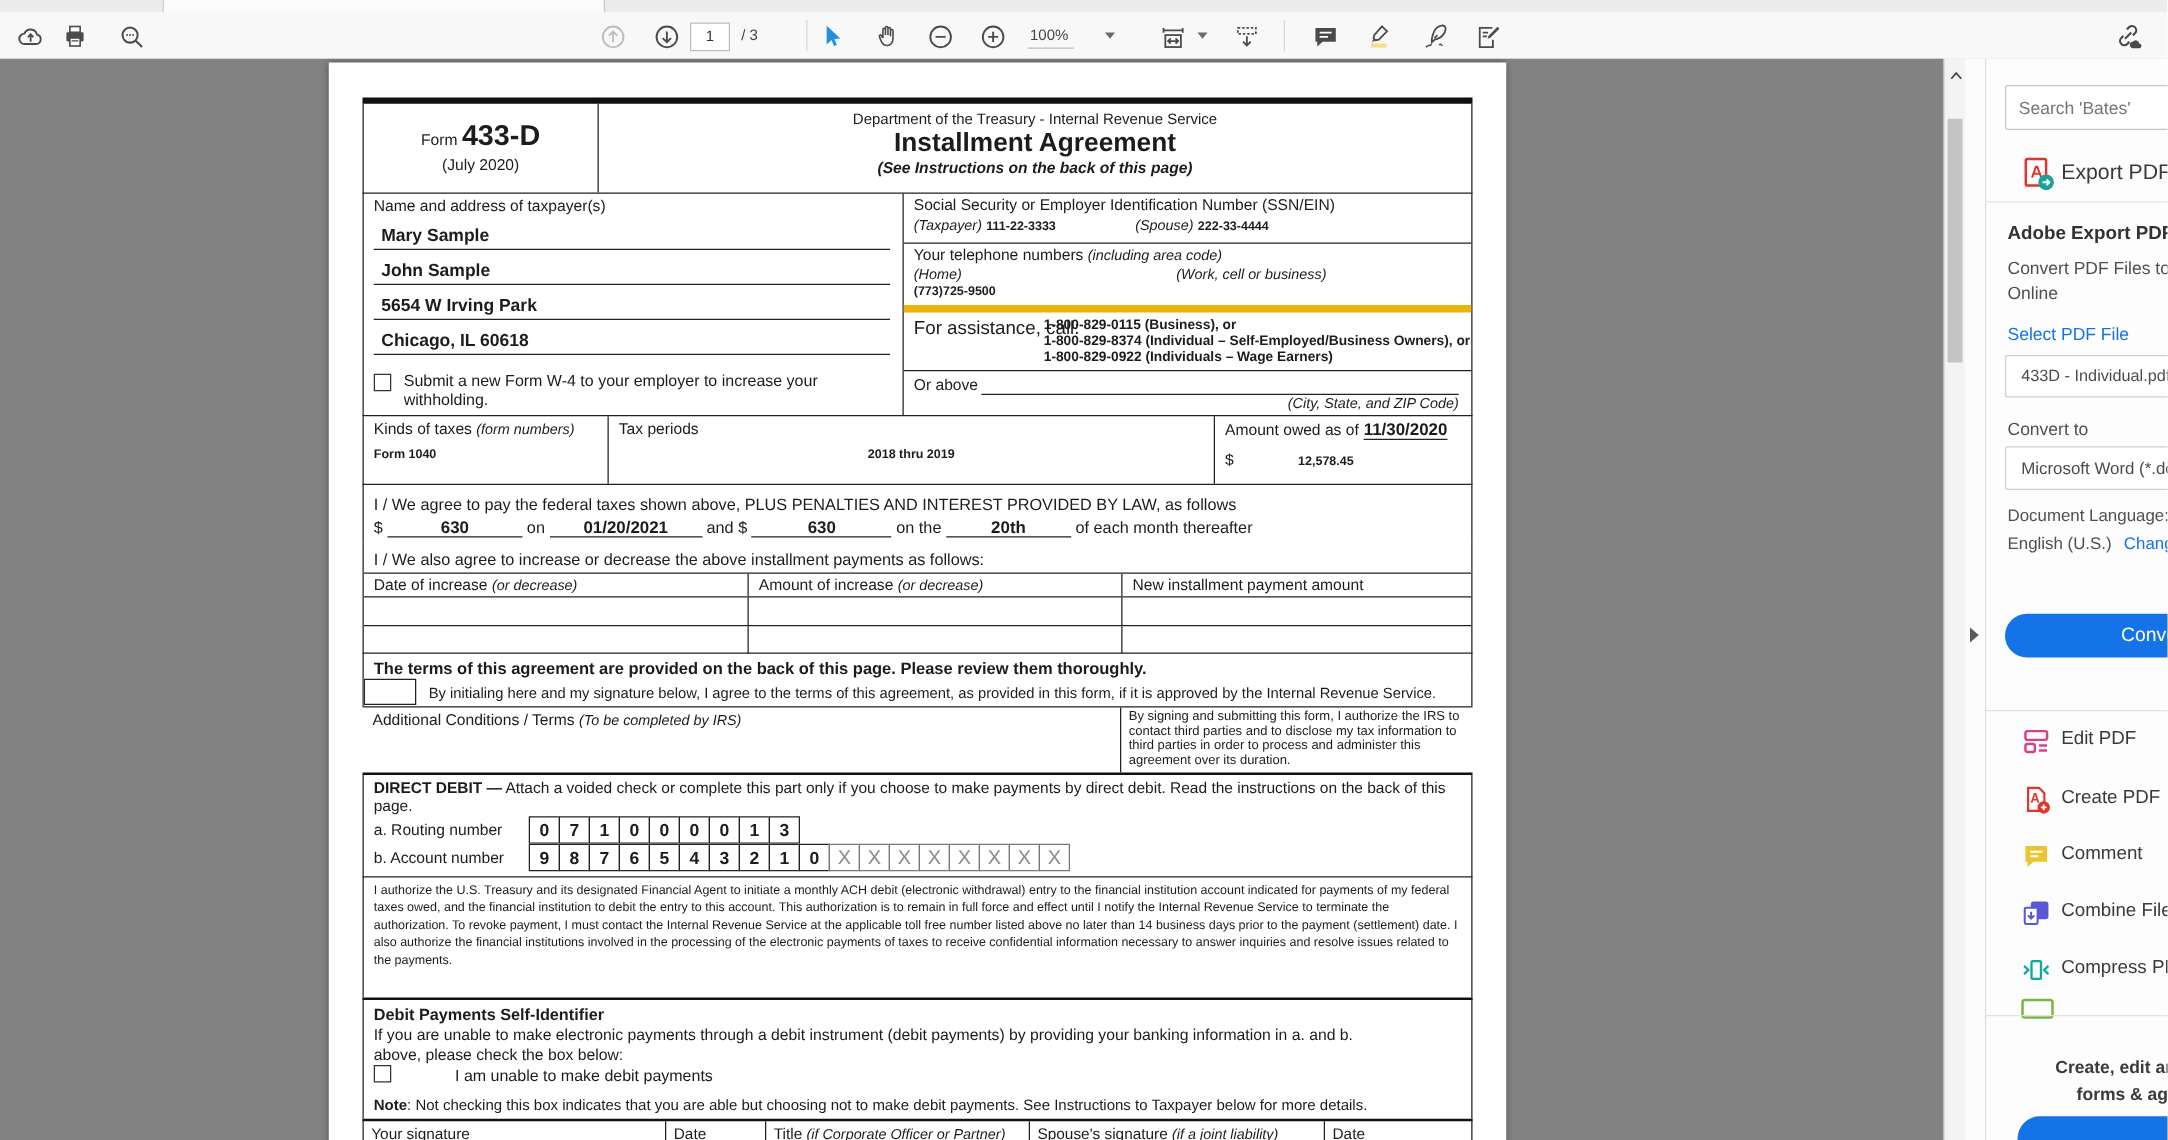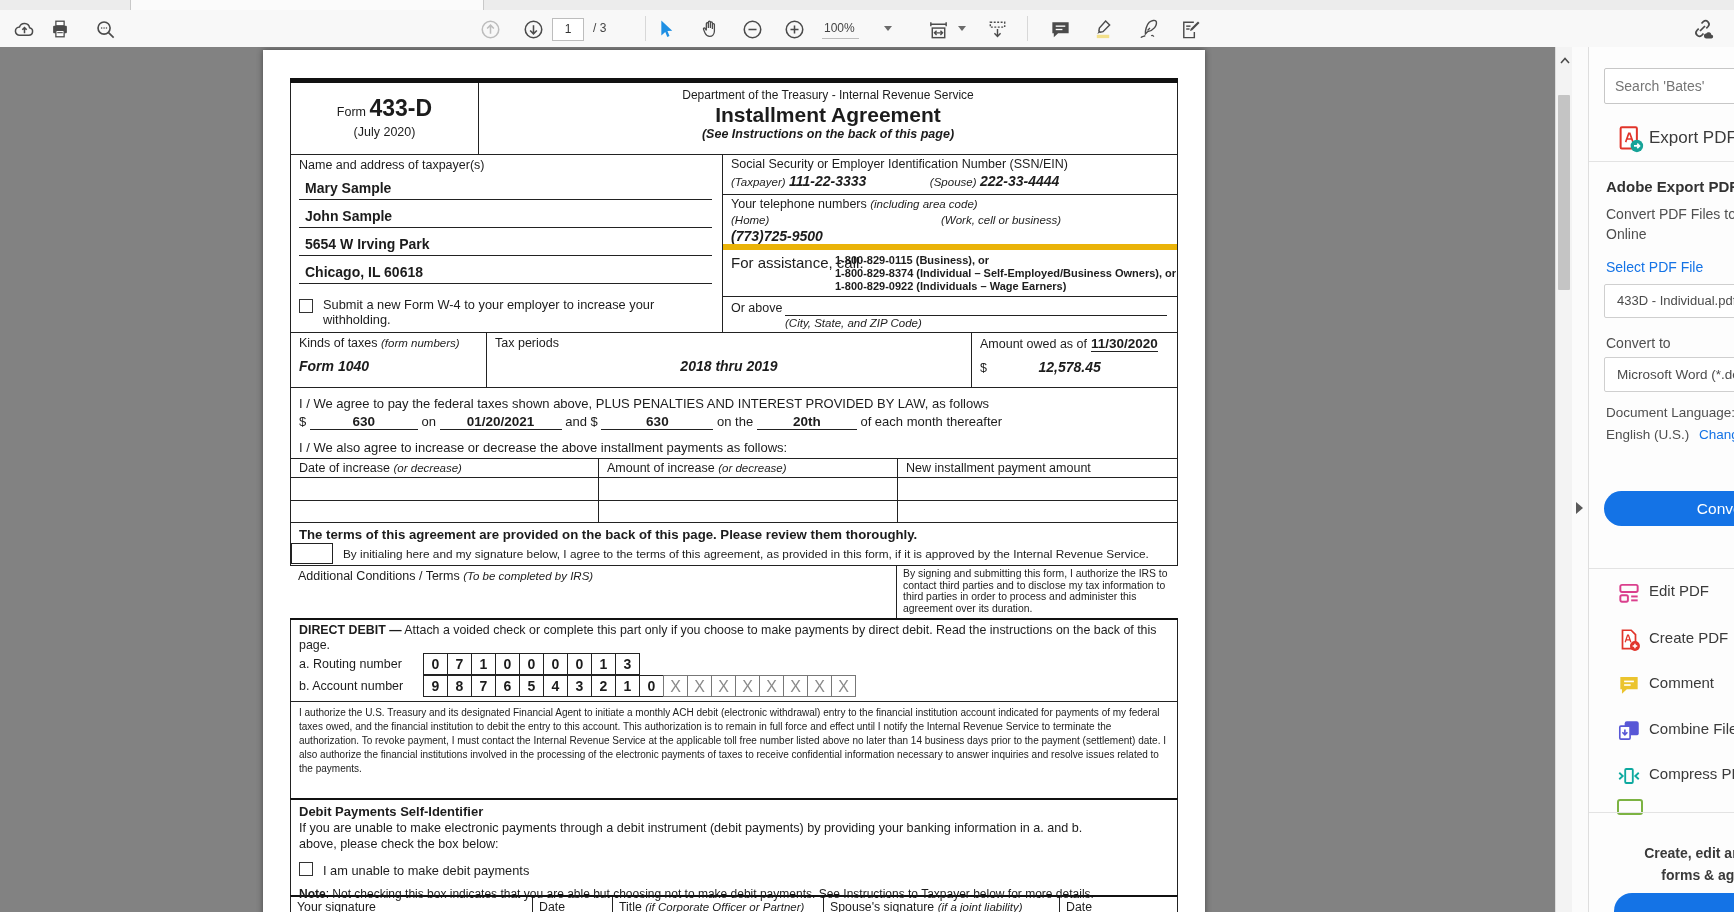--- a/index.html
+++ b/index.html
@@ -67,21 +67,21 @@
   .p-promo{position:absolute;left:0;top:795px;width:280px;text-align:center;font-size:14px;font-weight:bold;
       color:#3a3a3a;line-height:22px;white-space:nowrap;}
   .p-bluebtn{position:absolute;left:25px;top:846px;width:220px;height:36px;background:#1473e6;border-radius:18px;cursor:pointer;}
 
   
   .form{position:absolute;left:27px;top:28px;width:888px;font-size:12.5px;color:#1c1c1c;}
   .form *{box-sizing:border-box}
   .f-bar{height:5px;background:#111;}
   .f-side{border-left:1px solid #222;border-right:1px solid #222;}
   .it{font-style:italic;font-size:11.5px;}
-  .bv{font-weight:bold;font-size:14px;font-style:italic;}
+  .bv{font-weight:bold;font-size:10px;}
 
   .f-hdr{display:grid;grid-template-columns:188px 1fr;height:72px;border-bottom:1px solid #222;}
   .f-hdr .c1{border-right:1px solid #222;text-align:center;padding-top:12px;}
   .f-hdr .c1 .fn{font-size:23px;font-weight:bold;}
   .f-hdr .c1 .fl{font-size:12.5px;}
   .f-hdr .c1 .rev{font-size:12.5px;margin-top:3px;}
   .f-hdr .c2{text-align:center;padding-top:5px;}
   .f-hdr .c2 .agency{font-size:12px;}
   .f-hdr .c2 .title{font-size:21px;font-weight:bold;line-height:25px;}
   .f-hdr .c2 .sub{font-size:12.5px;font-weight:bold;font-style:italic;}
@@ -99,21 +99,21 @@
   .phones{height:55px;border-bottom:6px solid #eab308;padding:2px 8px 0 8px;position:relative;}
   .phones .work{position:absolute;left:218px;top:19px;}
   .phones .home{position:absolute;left:8px;top:19px;}
   .phones .val{position:absolute;left:8px;top:33px;}
   .assist{height:47px;position:relative;border-bottom:1px solid #222;padding-top:4px;}
   .assist .intro{position:absolute;left:8px;top:4px;font-size:15px;}
   .assist .nums{position:absolute;left:112px;top:4px;font-size:11px;font-weight:bold;line-height:13px;}
   .orwrite{height:35px;position:relative;}
   .orwrite .ow{position:absolute;left:8px;top:4px;}
   .orwrite .line{position:absolute;left:62px;right:10px;top:18px;border-bottom:1px solid #222;}
-  .orwrite .hint{position:absolute;left:62px;right:23px;top:20px;text-align:left;}
+  .orwrite .hint{position:absolute;left:62px;right:10px;top:20px;text-align:right;}
 
   .f-tax{display:grid;grid-template-columns:195px 485px 1fr;height:55px;border-bottom:1px solid #222;}
   .f-tax .c{padding:3px 8px 0 8px;}
   .f-tax .c+.c{border-left:1px solid #222;}
   .f-tax .v{margin-top:8px;}
   .f-tax .vc{text-align:center;}
   .f-tax .amt .date{font-weight:bold;font-size:13.5px;border-bottom:1px solid #222;margin-left:4px;}
   .f-tax .amt .dollar{display:inline-block;margin-top:10px;}
   .f-tax .amt .sum{display:inline-block;margin-left:48px;}
 
@@ -147,21 +147,21 @@
   .digits{position:absolute;left:133px;display:flex;}
   .dg{width:25px;height:22px;border:1px solid #222;margin-left:-1px;text-align:center;font-weight:bold;font-size:14px;line-height:21px;background:#fff;}
   .dg.x{color:#8a8a8a;border-color:#777;font-weight:normal;font-size:16px;}
   .row-a{top:33px;}
   .row-b{top:55px;}
 
   .f-auth{height:97px;padding:4px 8px 0 8px;font-size:10px;line-height:13.9px;border-top:1px solid #222;}
   .f-selfid{height:97px;padding:4px 8px 0 8px;border-top:2px solid #111;position:relative;}
   .f-selfid .t{font-weight:bold;font-size:13px;}
   .f-selfid .p{font-size:12.6px;line-height:15.5px;margin-top:2px;width:800px;}
-  .f-selfid .cbrow{display:flex;margin-top:10px;}
+  .f-selfid .cbrow{display:flex;gap:41px;}
   .f-selfid .cbrow .cb{margin-top:0;}
   .f-selfid .cbl{font-size:12.8px;padding-top:1px;}
   .f-selfid .note{font-size:12px;margin-top:9px;}
   .f-sig{display:grid;grid-template-columns:241px 80px 211px 236px 1fr;height:18px;border-top:2px solid #111;}
   .f-sig .sc{padding:3px 0 0 6px;font-size:12.3px;white-space:nowrap;overflow:hidden;}
   .f-sig .sc+.sc{border-left:1px solid #222;}
 </style>
 </head>
 <body>
 

